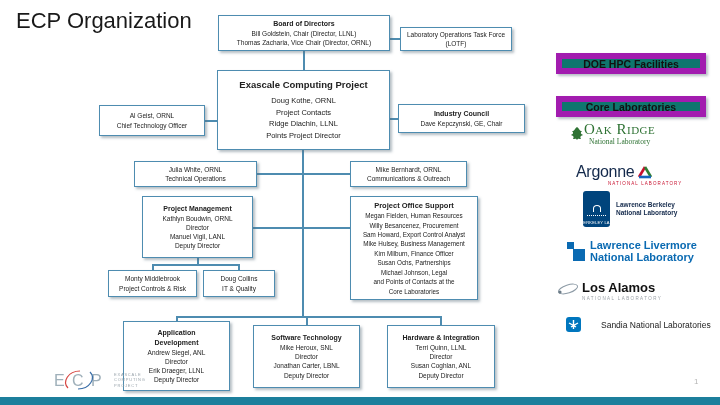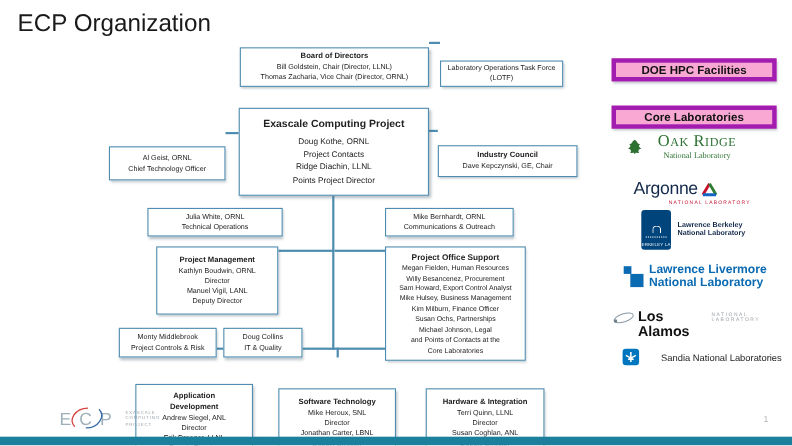--- a/index.html
+++ b/index.html
@@ -3,21 +3,21 @@
 <meta charset="utf-8">
 <style>
   html,body{margin:0;padding:0;background:#e8e8e8;}
   .slide{position:relative;width:720px;height:405px;background:#ffffff;overflow:hidden;
          font-family:"Liberation Sans",sans-serif;color:#1a1a1a;}
   .slide-title{position:absolute;left:16px;top:8px;font-size:22px;color:#191919;}
   
   .obox{position:absolute;background:#fff;border:1px solid #4e8cb0;box-sizing:border-box;
         box-shadow:1.5px 2px 2.5px rgba(90,110,125,.45);
         display:flex;flex-direction:column;justify-content:center;align-items:center;
-        text-align:center;font-size:6.5px;line-height:1.42;color:#222;padding:1px 1px;margin-top:28px;}
+        text-align:center;font-size:6.5px;line-height:1.42;color:#222;padding:1px 1px;}
   .obox .t{font-weight:bold;font-size:7px;}
   .b{font-weight:normal;}
   .l{white-space:nowrap;}
   #box-board{left:218px;top:15px;width:172px;height:36px;}
   #box-lotf{left:400px;top:27px;width:112px;height:24px;}
   #box-ecp{left:217px;top:70px;width:173px;height:80px;font-size:7.5px;line-height:1.55;}
   #box-ecp .t{font-size:9.5px;margin-bottom:2px;}
   #box-cto{left:99px;top:105px;width:106px;height:31px;}
   #box-ic{left:398px;top:104px;width:127px;height:29px;}
   #box-techops{left:134px;top:161px;width:123px;height:26px;}
@@ -26,28 +26,28 @@
   #box-pos{left:350px;top:196px;width:128px;height:104px;font-size:6.3px;line-height:1.5;}
   #box-pos .t{font-size:7.5px;}
   #box-controls{left:108px;top:270px;width:89px;height:27px;}
   #box-it{left:203px;top:270px;width:72px;height:27px;}
   #box-ad{left:123px;top:321px;width:107px;height:70px;}
   #box-st{left:253px;top:325px;width:107px;height:63px;}
   #box-hi{left:387px;top:325px;width:108px;height:63px;}
   
   .conn{position:absolute;background:#4e8cb0;}
   
-  .rp-header{position:absolute;background:#f9a8d4;border:4px solid #a21caf;box-sizing:border-box;
+  .rp-header{position:absolute;background:#0f766e;border:6px solid #a21caf;box-sizing:border-box;
              box-shadow:1.5px 2px 2.5px rgba(90,110,125,.45);display:flex;align-items:center;
              justify-content:center;font-weight:bold;font-size:10.5px;color:#111;}
   #hdr-doe{left:556px;top:53px;width:150px;height:21px;}
   #hdr-core{left:556px;top:96px;width:150px;height:21px;}
   
   .rp-lab{position:absolute;display:flex;align-items:center;}
-  #lab-ornl{left:569px;top:122px;gap:14px;}
+  #lab-ornl{left:569px;top:122px;gap:0;}
   .ornl-col{display:flex;flex-direction:column;align-items:center;color:#2e7233;
             font-family:"Liberation Serif",serif;}
   .ornl-name{font-size:15px;font-variant:small-caps;letter-spacing:.5px;line-height:1;}
   .ornl-sub{font-size:7.5px;line-height:1;margin-top:1px;}
   #lab-anl{left:576px;top:164px;flex-direction:column;align-items:flex-start;}
   .anl-row{display:flex;align-items:center;gap:3px;}
   .anl-name{font-size:16px;color:#13294b;letter-spacing:-.3px;line-height:1;}
   .anl-sub{font-size:4.5px;color:#c8102e;letter-spacing:1.1px;margin-left:32px;margin-top:1px;}
   #lab-lbnl{left:583px;top:191px;gap:6px;}
   .lbnl-badge{width:27px;height:34px;background:#00447c;border-radius:3px;display:flex;
@@ -55,21 +55,21 @@
   .lbnl-dome{width:6px;height:6px;border:1px solid #fff;border-radius:50% 50% 0 0;border-bottom:none;}
   .lbnl-dots{width:19px;border-top:1px dotted #fff;margin:3px 0 4px 0;}
   .lbnl-badge-text{font-size:4px;color:#fff;letter-spacing:.2px;white-space:nowrap;}
   .lbnl-text{font-size:6.5px;font-weight:bold;color:#13294b;line-height:1.25;}
   #lab-llnl{left:567px;top:239px;gap:5px;}
   .llnl-icon{position:relative;width:18px;height:19px;}
   .llnl-sq-big{position:absolute;right:0;bottom:0;width:12px;height:12px;background:#0a6ab2;}
   .llnl-sq-small{position:absolute;left:0;top:0;width:7px;height:7px;background:#0a6ab2;}
   .llnl-text{font-size:11px;font-weight:bold;color:#0a6ab2;line-height:1.12;}
   #lab-lanl{left:556px;top:281px;gap:2px;align-items:flex-start;}
-  .lanl-col{display:flex;flex-direction:row;justify-content:flex-end;}
+  .lanl-col{display:flex;flex-direction:column;justify-content:flex-end;}
   .lanl-name{font-size:13px;font-weight:bold;color:#111;line-height:1;}
   .lanl-sub{font-size:4.5px;color:#9aa0a6;letter-spacing:1.4px;margin-top:2px;}
   #lab-snl{left:566px;top:317px;gap:20px;}
   .snl-icon{width:15px;height:15px;background:#0076be;border-radius:3px;display:flex;
             align-items:center;justify-content:center;}
   .snl-text{font-size:8.5px;color:#222;}
   
   .ecp-footer{position:absolute;left:52px;top:367px;display:flex;align-items:center;gap:6px;}
   .ecp-caption{display:flex;flex-direction:column;font-size:4px;color:#9aa5ad;
                letter-spacing:.8px;line-height:1.35;}

